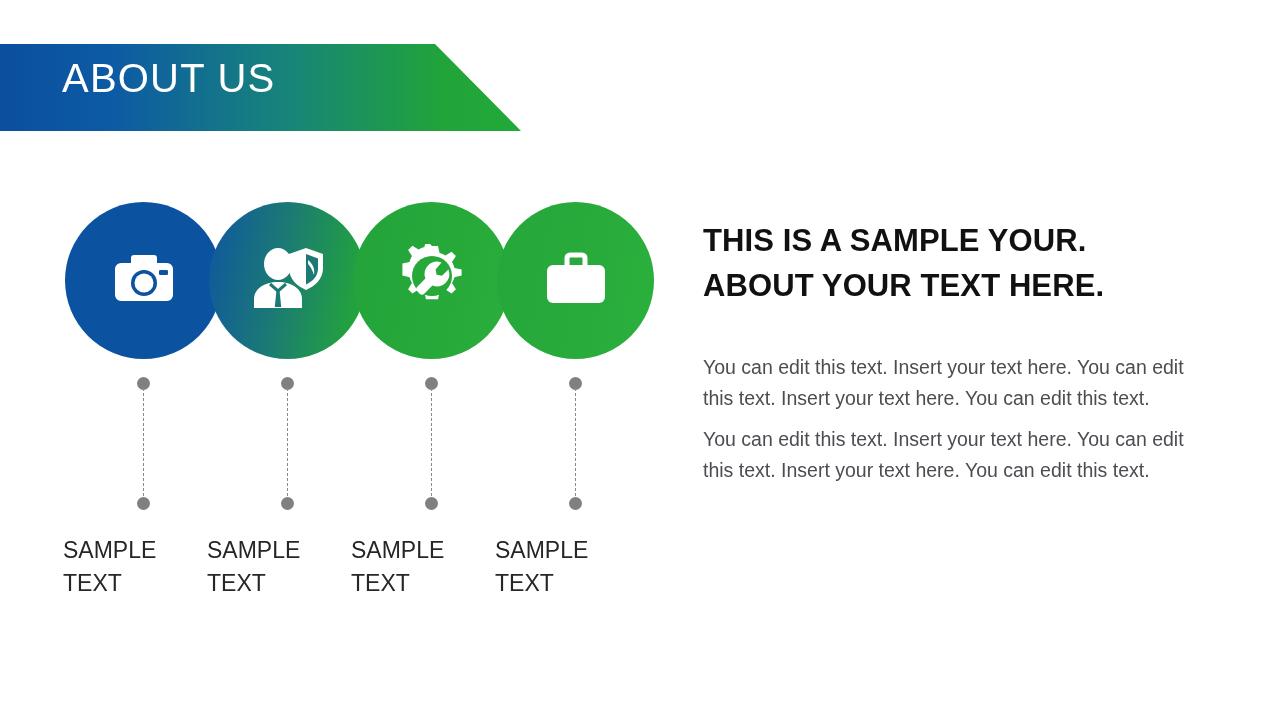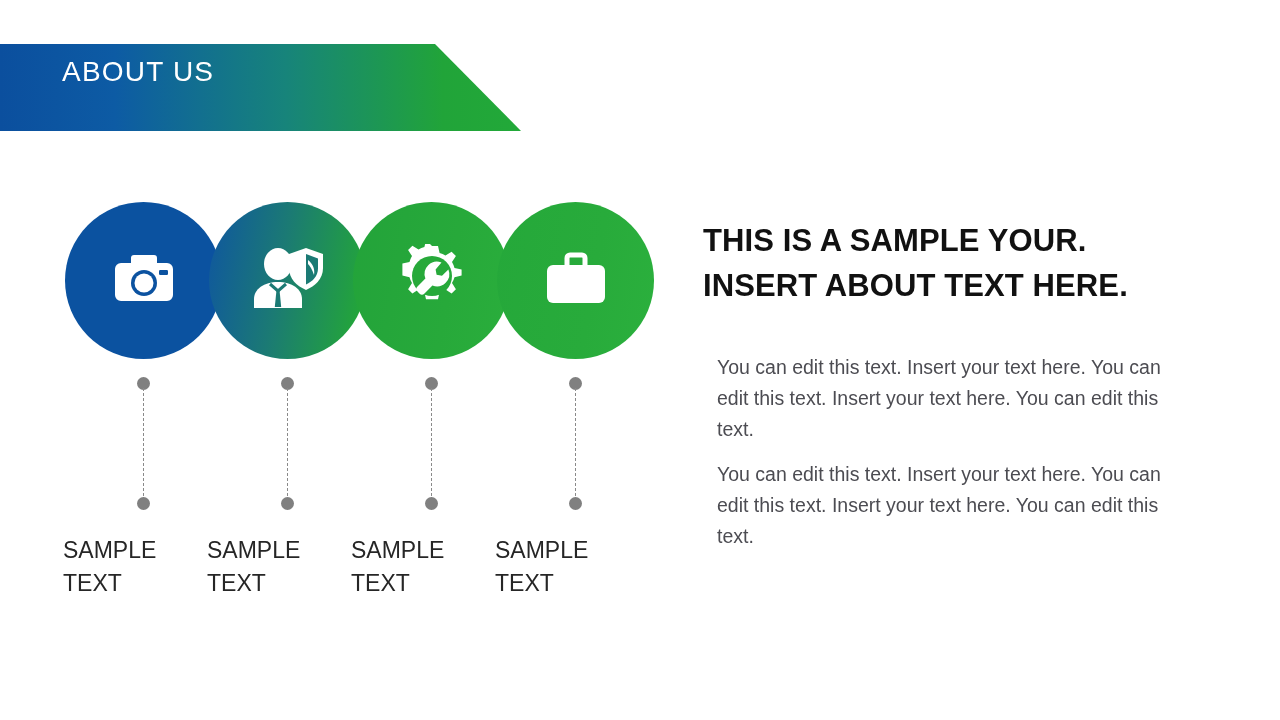--- a/index.html
+++ b/index.html
@@ -24,21 +24,21 @@
     width: 521px;
     height: 87px;
     background: linear-gradient(90deg, #0b4f9e 0%, #0d5ba4 22%, #17847a 55%, #21a439 85%, #22a939 100%);
     -webkit-clip-path: polygon(0 0, 435px 0, 521px 87px, 0 87px);
     clip-path: polygon(0 0, 435px 0, 521px 87px, 0 87px);
   }
   .banner-title {
     position: absolute;
     left: 62px;
     top: 58px;
-    font-size: 28px;
+    font-size: 40px;
     font-weight: 400;
     letter-spacing: 1.2px;
     color: #ffffff;
     line-height: 1;
     white-space: nowrap;
   }
 
   
   .circles {
     position: absolute;
@@ -117,21 +117,21 @@
   }
   .content h1 {
     margin: 0;
     font-size: 31px;
     line-height: 45px;
     font-weight: 700;
     color: #111111;
     letter-spacing: 0.1px;
   }
   .content p {
-    margin: 14px;
+    margin: 0;
     font-size: 19.5px;
     line-height: 31px;
     color: #4c4c52;
     font-weight: 400;
   }
   .para-1 { margin-top: 44px !important; }
   .para-2 { margin-top: 10px !important; }
 </style>
 </head>
 <body>
@@ -220,17 +220,17 @@
   <div>TEXT</div>
 </div>
 <div class="step-label l4">
   <div>SAMPLE</div>
   <div>TEXT</div>
 </div>
 
 <div class="content">
   <h1>
     <span>THIS IS A SAMPLE YOUR.</span><br>
-    <span>INSERT ABOUT TEXT HERE.</span>
+    <span>ABOUT YOUR TEXT HERE.</span>
   </h1>
   <p class="para-1">You can edit this text. Insert your text here. You can edit this text. Insert your text here. You can edit this text.</p>
   <p class="para-2">You can edit this text. Insert your text here. You can edit this text. Insert your text here. You can edit this text.</p>
 </div>
 
 </body></html>

